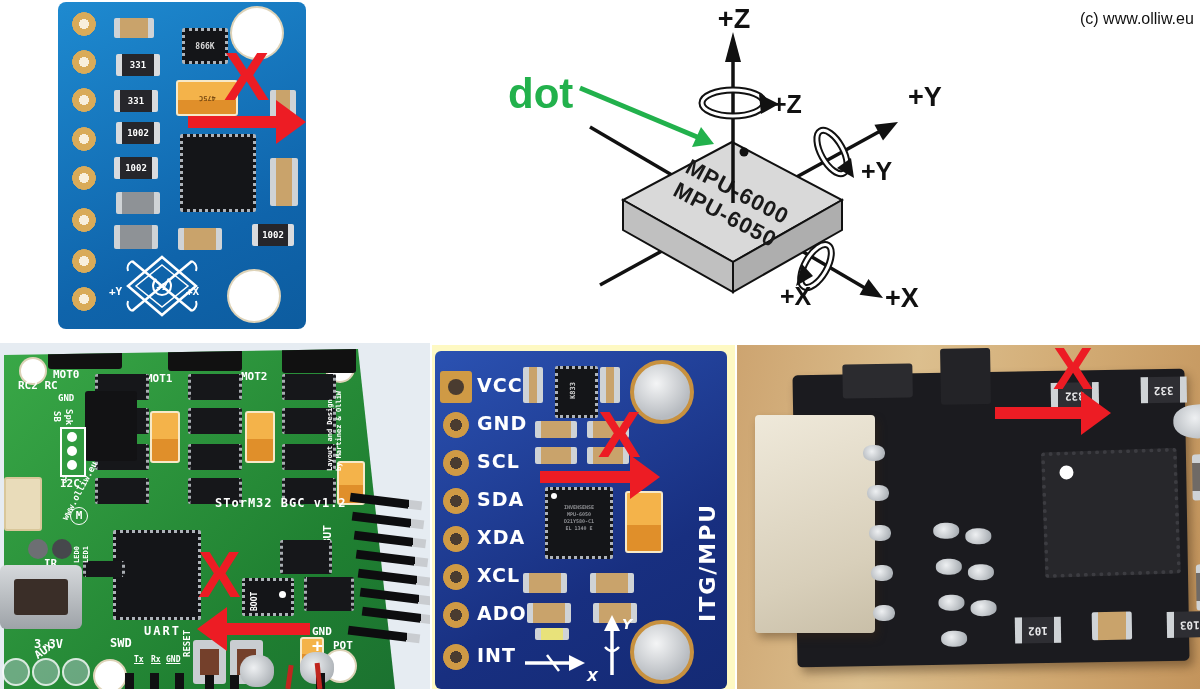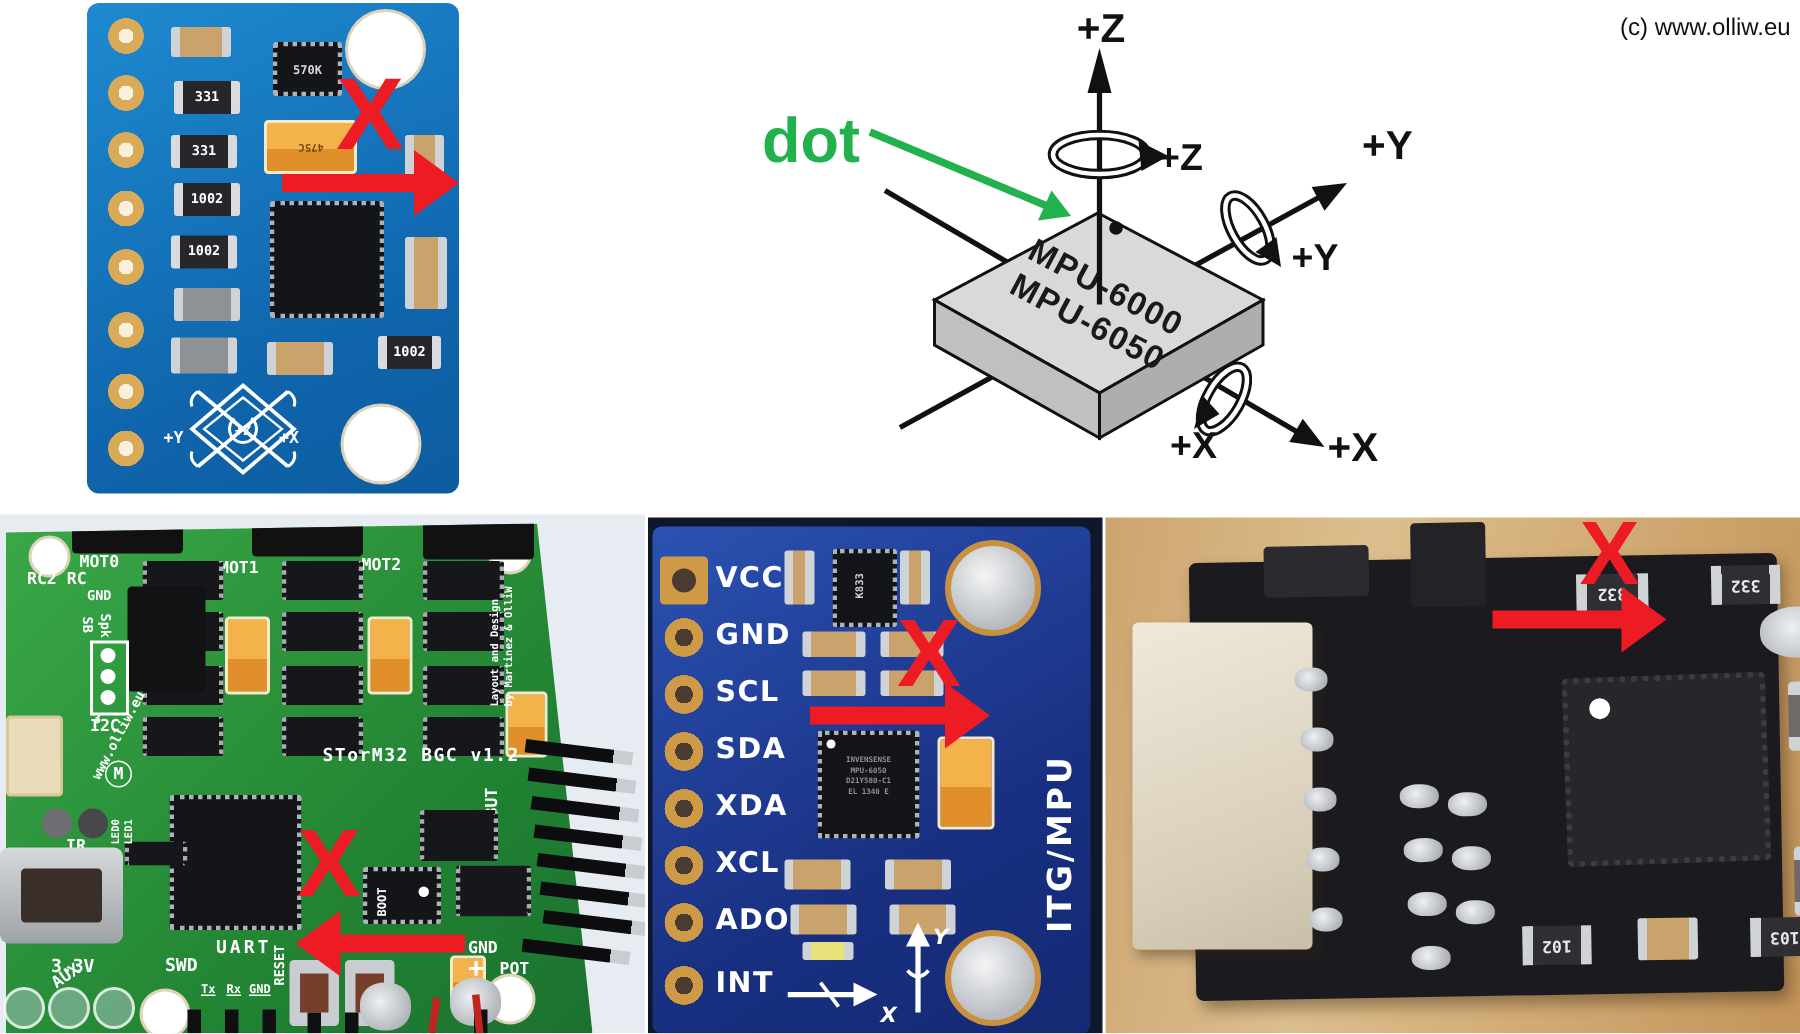--- a/index.html
+++ b/index.html
@@ -41,21 +41,21 @@
        background:linear-gradient(135deg,#39a847,#1f7f31 70%,#1b7030);
        clip-path:polygon(0 6px,354px 0,391px 340px,0 340px);}
   .soic{position:absolute;background:#16171a;border-left:3px dotted #a9adb2;border-right:3px dotted #a9adb2;border-radius:2px;}
   .rbar{position:absolute;height:9px;background:linear-gradient(90deg,#0d0d0f 0 82%,#c9ccd0 82%);transform:rotate(7deg);}
   .btn{position:absolute;width:33px;height:44px;background:#c9cdd1;border-radius:3px;}
   .btn::after{content:"";position:absolute;left:7px;top:9px;width:19px;height:26px;background:#74402b;}
   .vpin{position:absolute;width:9px;height:18px;background:#101012;}
   .wm{position:absolute;width:24px;height:24px;border-radius:50%;border:2px solid rgba(255,255,255,.75);
       background:rgba(190,205,218,.45);}
   
-  #tileD{left:432px;top:345px;width:303px;height:344px;background:#0f172a;}
+  #tileD{left:432px;top:345px;width:303px;height:344px;background:#fef9c3;}
   #boardD{position:absolute;left:3px;top:6px;width:292px;height:338px;border-radius:6px;
        background:linear-gradient(150deg,#2b52b2,#182f80 65%,#142a74);}
   .pinrow{position:absolute;left:8px;width:26px;height:26px;border-radius:50%;
        background:radial-gradient(circle,#4a3c30 0 6px,#cf9a45 6px 13px,rgba(0,0,0,0) 13px);}
   .pinlab{position:absolute;left:42px;color:#fff;font:700 19px "DejaVu Sans",sans-serif;letter-spacing:1px;}
   .mntD{position:absolute;width:56px;height:56px;border-radius:50%;border:4px solid #c8913f;
        background:radial-gradient(circle at 40% 35%,#f4f5f6,#b7bbc0 70%);}
   
   #tileE{left:737px;top:345px;width:463px;height:344px;
        background:linear-gradient(100deg,#cda470 0,#dcbf8e 35%,#d2ab74 65%,#c3945c 100%);}
@@ -81,21 +81,21 @@
       <div class="hole" style="left:14px;top:86px;width:24px;height:24px"></div>
       <div class="hole" style="left:14px;top:125px;width:24px;height:24px"></div>
       <div class="hole" style="left:14px;top:164px;width:24px;height:24px"></div>
       <div class="hole" style="left:14px;top:206px;width:24px;height:24px"></div>
       <div class="hole" style="left:14px;top:247px;width:24px;height:24px"></div>
       <div class="hole" style="left:14px;top:285px;width:24px;height:24px"></div>
       <div class="mnt" style="left:174px;top:6px;width:50px;height:50px"></div>
       <div class="mnt" style="left:171px;top:269px;width:50px;height:50px"></div>
       <div class="capsil" style="left:56px;top:16px;width:40px;height:20px"></div>
       <div class="chip" style="left:124px;top:26px;width:40px;height:30px;display:flex;align-items:center;justify-content:center">
-        <span style="color:#d9d9d9;font:700 8px 'DejaVu Sans Mono',monospace">570K</span>
+        <span style="color:#d9d9d9;font:700 8px 'DejaVu Sans Mono',monospace">866K</span>
       </div>
       <div class="res" style="left:58px;top:52px;width:44px;height:22px">
           <span>331</span>
         </div>
       <div class="res" style="left:56px;top:88px;width:44px;height:22px">
           <span>331</span>
         </div>
       <div class="res" style="left:58px;top:120px;width:44px;height:22px">
           <span>1002</span>
         </div>

